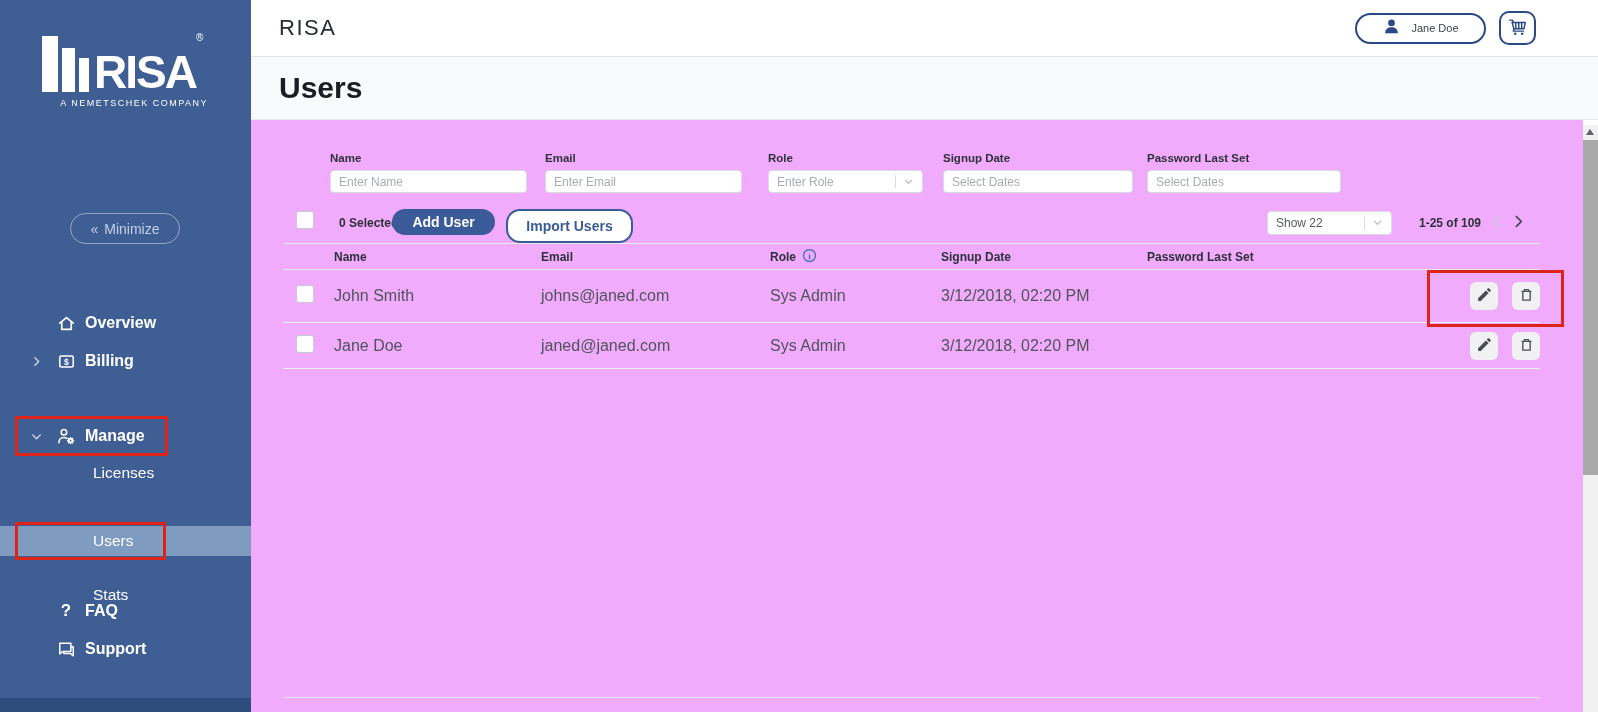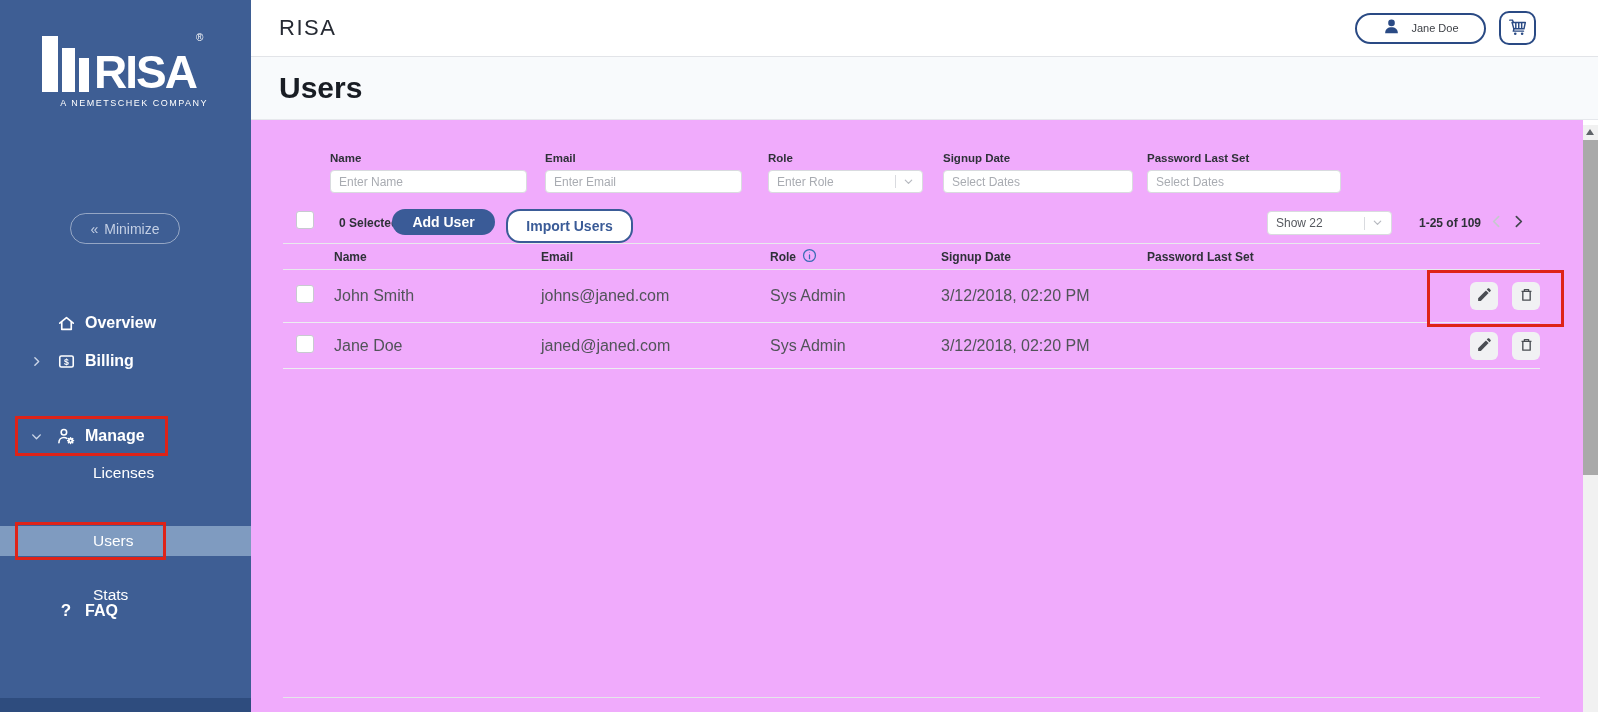--- a/index.html
+++ b/index.html
@@ -208,20 +208,29 @@
       <span class="slabel">Users</span>
     </div>
     <div class="sub-item" style="top:581px">
       <span class="slabel">Stats</span>
     </div>
 
     <div class="nav-item" style="top:597px">
       <span class="nicon qmark">?</span>
       <span class="nlabel">FAQ</span>
     </div>
+    <div class="nav-item" style="top:635px">
+      <span class="nicon">
+        <svg width="19" height="19" viewBox="0 0 24 24" fill="none" stroke="#fff" stroke-width="1.9" stroke-linejoin="round">
+            <path d="M17.5 8.5 H20.5 V20 L17 17 H8.5 V14.5"></path>
+            <path d="M3.5 4 H17.5 V14.5 H7 L3.5 17.5 Z"></path>
+          </svg>
+      </span>
+      <span class="nlabel">Support</span>
+    </div>
 
     <div class="side-strip"></div>
   </aside>
 
   <header class="topbar">
     <div class="brand">RISA</div>
     <div class="topbar-right">
       <button class="user-pill">
         <span>
           <svg width="19" height="19" viewBox="0 0 24 24" fill="#2A4A84">

